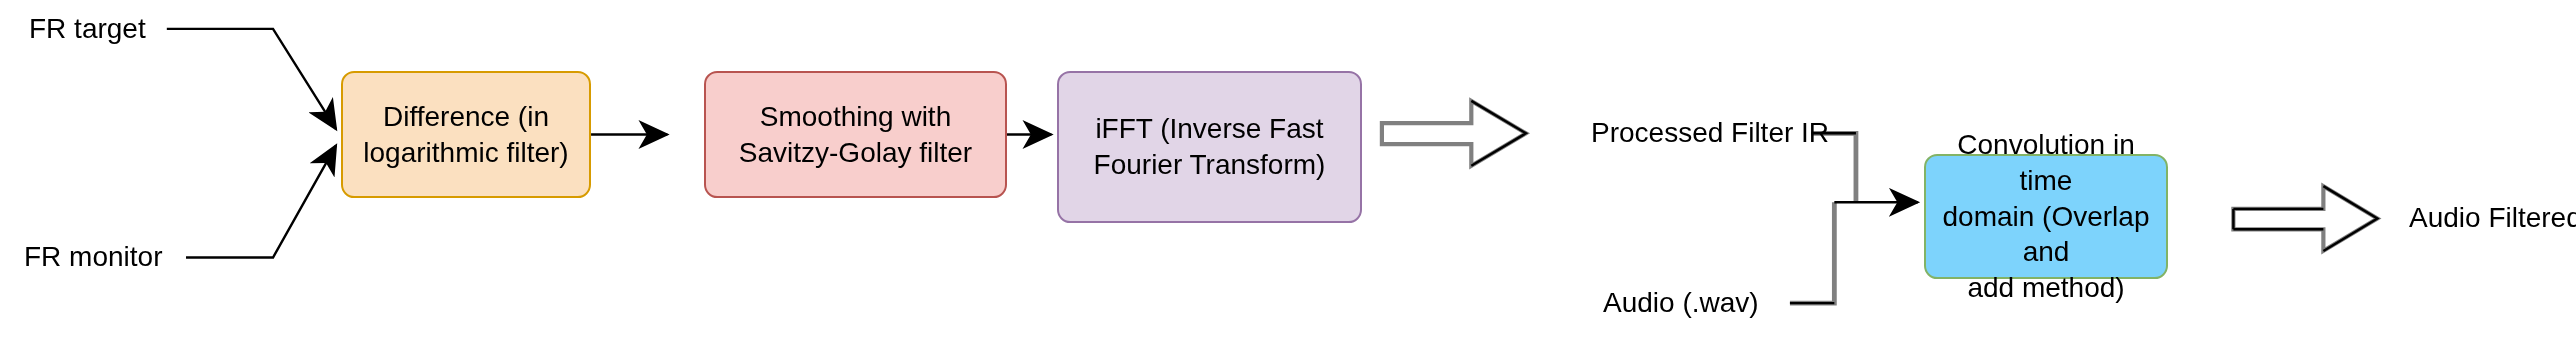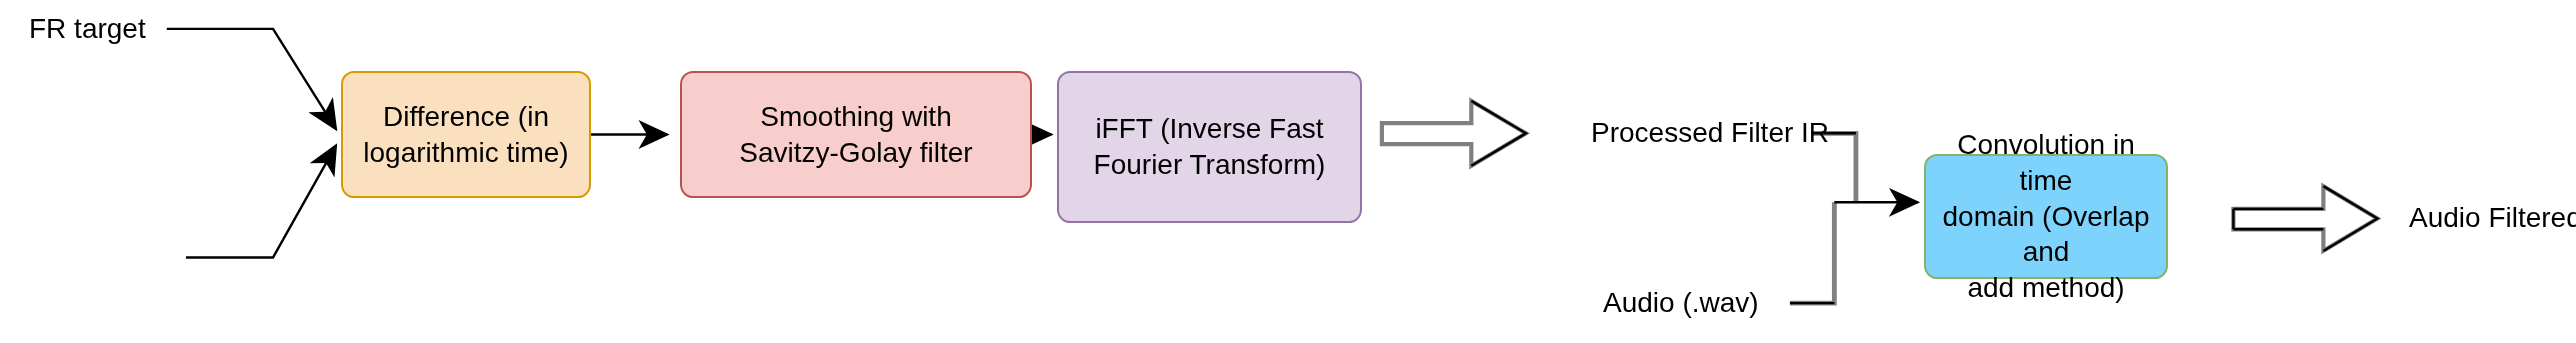--- a/index.html
+++ b/index.html
@@ -102,34 +102,35 @@
 
     <g>
       <path d="M 3722 348 L 3872 348 L 3872 310 L 3962 364 L 3872 418 L 3872 382 L 3722 382 Z" fill="#ffffff" stroke="#808080" stroke-width="7" stroke-linejoin="miter"></path>
       <path d="M 3872 310 L 3962 364 L 3872 418" fill="none" stroke="#000000" stroke-width="4"></path>
       <path d="M 3722 348 L 3872 348 M 3722 382 L 3872 382 M 3722 348 L 3722 382" fill="none" stroke="#000000" stroke-width="4"></path>
     </g>
   </svg>
 
   <div class="edge-label" style="left:29px; top:14px;">FR target</div>
 
+  <div class="edge-label" style="left:24px; top:242px;">FR monitor</div>
 
   <div class="edge-label" style="left:1563px; top:118px;margin-left:28px;">Processed Filter IR</div>
 
   <div class="edge-label" style="left:1603px; top:288px;">Audio (.wav)</div>
 
   <div class="edge-label" style="left:2409px; top:203px;">Audio Filtered</div>
 
   <div class="node" style="left:341px; top:71px; width:250px; height:127px;
               background:#fbe0c0; border-color:#d79b00;">
     <span class="node-text">Difference (in
-logarithmic time)</span>
+logarithmic filter)</span>
   </div>
 
-  <div class="node" style="left:680px; top:71px; width:352px; height:127px;
+  <div class="node" style="left:704px; top:71px; width:303px; height:127px;
               background:#f8cecc; border-color:#b85450;">
     <span class="node-text">Smoothing with
 Savitzy-Golay filter</span>
   </div>
 
   <div class="node" style="left:1057px; top:71px; width:305px; height:152px;
               background:#e1d5e7; border-color:#9673a6;">
     <span class="node-text">iFFT (Inverse Fast
 Fourier Transform)</span>
   </div>

